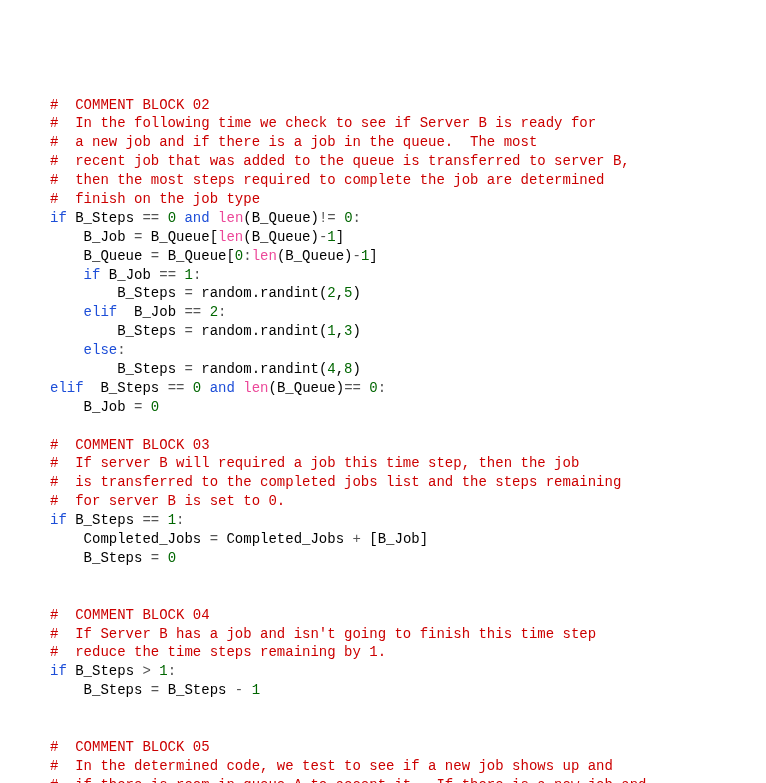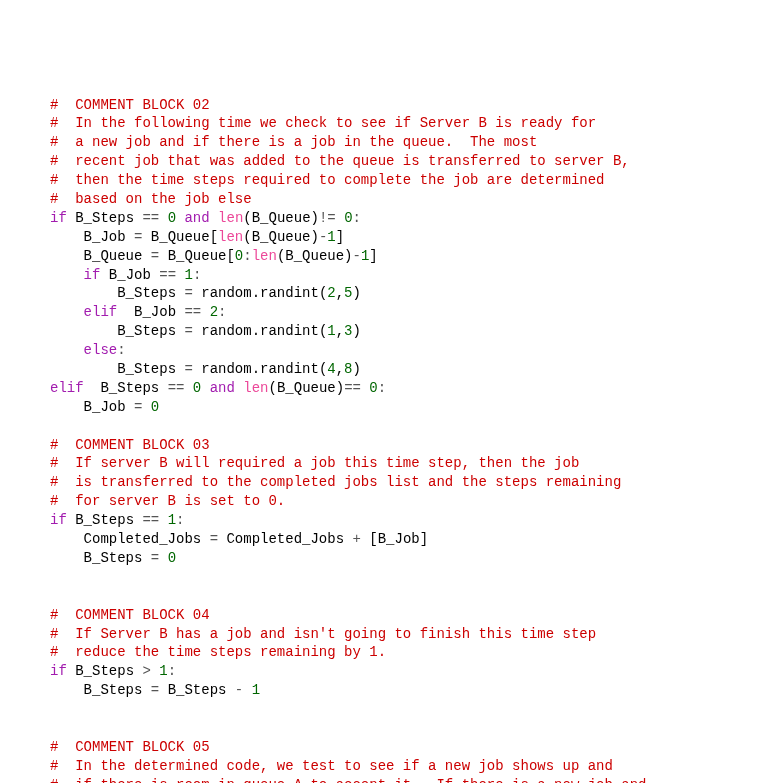--- a/index.html
+++ b/index.html
@@ -8,37 +8,37 @@
     background: #ffffff;
     font-family: "Courier New", Courier, monospace;
     font-size: 14px;
     line-height: 1.35;
     white-space: pre;
     color: #000000;
     width: 766px;
     box-sizing: border-box;
   }
   .cm { color: #cc0000; }   
-  .kw { color: #a21caf; }   
+  .kw { color: #1d4ed8; }   
   .fn { color: #ec4899; }   
   .nm { color: #006600; }   
   .op { color: #555555; }   
   .tx { color: #000000; }   
 </style>
 </head>
 <body>
 
 
 
 <div><span class="cm">#  COMMENT BLOCK 02</span>
 <span class="cm">#  In the following time we check to see if Server B is ready for</span>
 <span class="cm">#  a new job and if there is a job in the queue.  The most</span>
 <span class="cm">#  recent job that was added to the queue is transferred to server B,</span>
-<span class="cm">#  then the time steps required to complete the job are determined</span>
-<span class="cm">#  based on the job else</span>
+<span class="cm">#  then the most steps required to complete the job are determined</span>
+<span class="cm">#  finish on the job type</span>
 <span class="kw">if</span> <span class="tx">B_Steps</span> <span class="op">==</span> <span class="nm">0</span> <span class="kw">and</span> <span class="fn">len</span><span class="tx">(</span><span class="tx">B_Queue</span><span class="tx">)</span><span class="op">!=</span> <span class="nm">0</span><span class="op">:</span>
     <span class="tx">B_Job</span><span class="op"> = </span><span class="tx">B_Queue</span><span class="tx">[</span><span class="fn">len</span><span class="tx">(</span><span class="tx">B_Queue</span><span class="tx">)</span><span class="op">-</span><span class="nm">1</span><span class="tx">]</span>
     <span class="tx">B_Queue</span><span class="op"> = </span><span class="tx">B_Queue</span><span class="tx">[</span><span class="nm">0</span><span class="op">:</span><span class="fn">len</span><span class="tx">(</span><span class="tx">B_Queue</span><span class="tx">)</span><span class="op">-</span><span class="nm">1</span><span class="tx">]</span>
     <span class="kw">if</span> <span class="tx">B_Job</span> <span class="op">==</span> <span class="nm">1</span><span class="op">:</span>
         <span class="tx">B_Steps</span><span class="op"> = </span><span class="tx">random.randint</span><span class="tx">(</span><span class="nm">2</span><span class="tx">,</span><span class="nm">5</span><span class="tx">)</span>
     <span class="kw">elif</span>  <span class="tx">B_Job</span> <span class="op">==</span> <span class="nm">2</span><span class="op">:</span>
         <span class="tx">B_Steps</span><span class="op"> = </span><span class="tx">random.randint</span><span class="tx">(</span><span class="nm">1</span><span class="tx">,</span><span class="nm">3</span><span class="tx">)</span>
     <span class="kw">else</span><span class="op">:</span>
         <span class="tx">B_Steps</span><span class="op"> = </span><span class="tx">random.randint</span><span class="tx">(</span><span class="nm">4</span><span class="tx">,</span><span class="nm">8</span><span class="tx">)</span>
 <span class="kw">elif</span>  <span class="tx">B_Steps</span> <span class="op">==</span> <span class="nm">0</span> <span class="kw">and</span> <span class="fn">len</span><span class="tx">(</span><span class="tx">B_Queue</span><span class="tx">)</span><span class="op">==</span> <span class="nm">0</span><span class="op">:</span>

